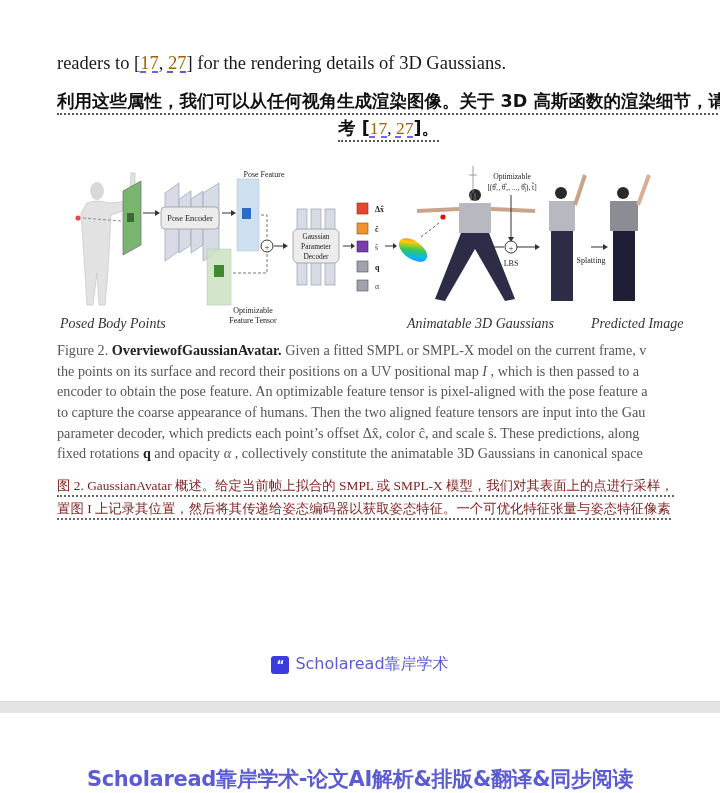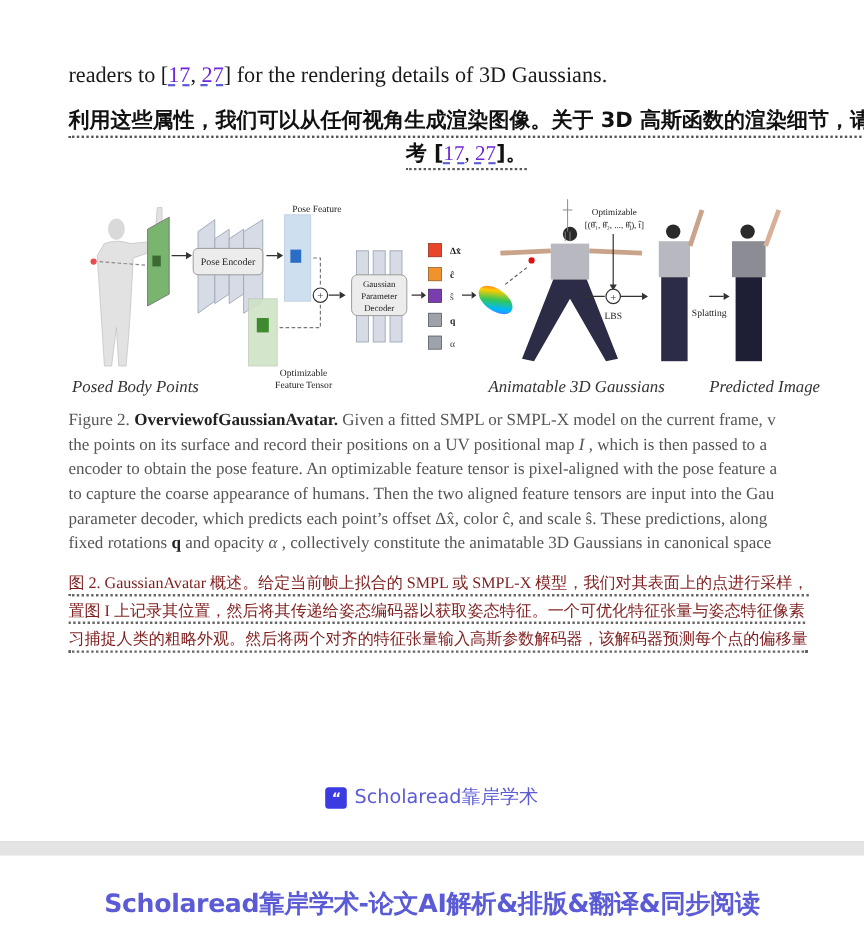--- a/index.html
+++ b/index.html
@@ -2,33 +2,33 @@
 <html><head>
 <meta charset="utf-8">
 <style>
   html, body { margin: 0; padding: 0; background: #ffffff; }
   body { width: 720px; height: 793px; position: relative; overflow: hidden; font-family: "Liberation Serif", "DejaVu Serif", serif; color: #111; }
   .page { position: absolute; left: 0; top: 0; width: 720px; height: 701px; overflow: hidden; }
   .para { position: absolute; left: 57px; width: 663px; white-space: nowrap; overflow: hidden; }
   .en { font-size: 18.5px; line-height: 27px; color: #1a1a1a; }
   .zh { font-size: 17.5px; line-height: 27px; color: #111; font-family: "DejaVu Sans", sans-serif; font-weight: bold; text-align: center; }
   .zh .line { display: inline-block; border-bottom: 2px dotted #555; line-height: 22px; padding-bottom: 1px; }
-  .cite { color: #6d28d9; text-decoration: underline dashed #5b5bd6; text-underline-offset: 3px; }
+  .cite { color: #a16207; text-decoration: underline dashed #5b5bd6; text-underline-offset: 3px; }
   .caption { font-size: 14.2px; line-height: 20.7px; color: #555; font-family: "Liberation Serif", serif; }
   .caption b { color: #222; text-align: right; }
   .capzh { font-size: 13.4px; line-height: 24px; color: #7f1d1d; font-family: Liberation Serif, serif; }
   .capzh .line { display: inline-block; border-bottom: 2px dotted #666; line-height: 18px; }
   .it { font-style: italic; }
   .figure { position: absolute; left: 57px; top: 163px; width: 610px; height: 170px; }
   .flabel { position: absolute; font-size: 14px; color: #333; font-family: "Liberation Serif", serif; white-space: nowrap; font-style: italic; }
   .brand { position: absolute; top: 654px; left: 0; width: 720px; text-align: center; }
   .brand-inner { display: inline-flex; align-items: center; gap: 6px; color: #5b5bd6; font-family: "DejaVu Sans", sans-serif; font-size: 16px; }
   .brand-icon { width: 18px; height: 18px; background: #3b3be0; border-radius: 3px; color: #fff; font-size: 12px; font-weight: bold; display: inline-flex; align-items: center; justify-content: center; line-height: 1; }
   .band { position: absolute; top: 701px; left: 0; width: 720px; height: 12px; background: #e4e4e4; border-top: 1px solid #dcdcdc; }
-  .footer { position: absolute; top: 713px; left: 0; width: 720px; height: 80px; background: #fff; display: flex; align-items: center; justify-content: center; }
+  .footer { position: absolute; top: 713px; left: 0; width: 720px; height: 80px; background: #fff; display: flex; align-items: flex-end; justify-content: center; }
   .footer span { color: #5b5bd6; font-family: "DejaVu Sans", sans-serif; font-size: 21px; font-weight: bold; letter-spacing: -0.3px; }
 </style>
 </head>
 <body>
 
 <div class="page">
 
   <div class="para en" style="top:50px;">
     <span>readers to [</span><a class="cite">17</a><span>, </span><a class="cite">27</a><span>] for the rendering details of 3D Gaussians.</span>
   </div>
@@ -164,21 +164,20 @@
 
   <div class="para caption" style="top:340px;"><span>Figure 2. </span><b>OverviewofGaussianAvatar.</b><span> Given a fitted SMPL or SMPL-X model on the current frame, v</span></div>
   <div class="para caption" style="top:361px;"><span>the points on its surface and record their positions on a UV positional map </span><span class="it">I</span><span> , which is then passed to a</span></div>
   <div class="para caption" style="top:381px;"><span>encoder to obtain the pose feature. An optimizable feature tensor is pixel-aligned with the pose feature a</span></div>
   <div class="para caption" style="top:402px;"><span>to capture the coarse appearance of humans. Then the two aligned feature tensors are input into the Gau</span></div>
   <div class="para caption" style="top:423px;"><span>parameter decoder, which predicts each point’s offset Δx̂, color ĉ, and scale ŝ. These predictions, along</span></div>
   <div class="para caption" style="top:443px;"><span>fixed rotations </span><b>q</b><span>  and opacity </span><span class="it">α</span><span> , collectively constitute the animatable 3D Gaussians in canonical space</span></div>
 
   <div class="para capzh" style="top:474px;"><span class="line">图 2. GaussianAvatar 概述。给定当前帧上拟合的 SMPL 或 SMPL-X 模型，我们对其表面上的点进行采样，</span></div>
   <div class="para capzh" style="top:497px;"><span class="line">置图 I  上记录其位置，然后将其传递给姿态编码器以获取姿态特征。一个可优化特征张量与姿态特征像素</span></div>
-  <div class="para capzh" style="top:521px;"><span class="line">习捕捉人类的粗略外观。然后将两个对齐的特征张量输入高斯参数解码器，该解码器预测每个点的偏移量</span></div>
 
   <div class="brand">
     <span class="brand-inner">
       <span class="brand-icon">“</span>
       <span>Scholaread靠岸学术</span>
     </span>
   </div>
 </div>
 
 <div class="band"></div>

